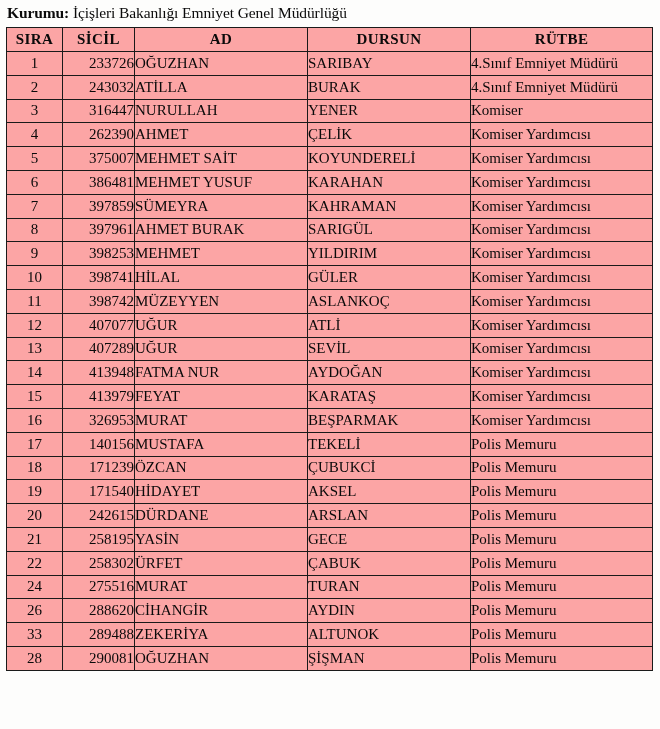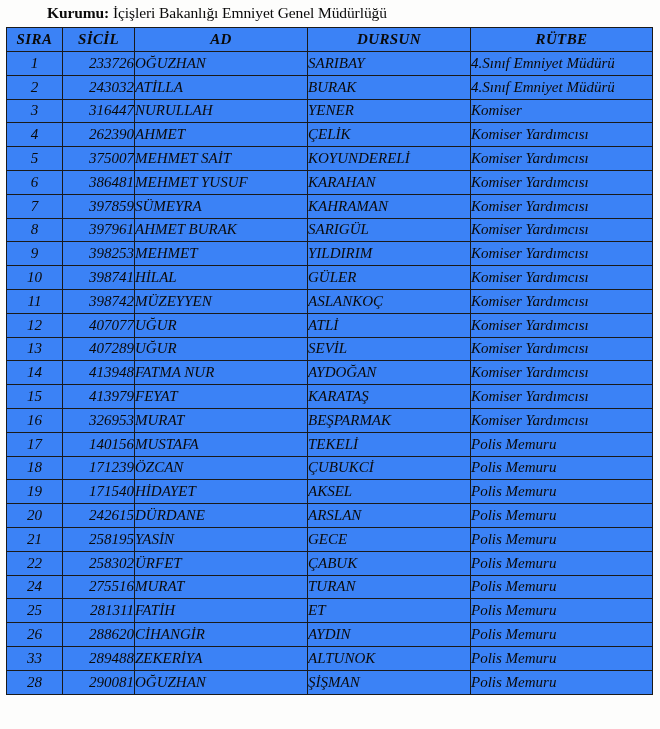--- a/index.html
+++ b/index.html
@@ -25,42 +25,40 @@
   
   .doc-title {
     position: absolute;
     left: 7px;
     top: 1px;
     height: 24px;
     line-height: 24px;
     font-size: 15.5px;
     white-space: nowrap;
     letter-spacing: -0.1px;
-    margin-left: 40px;
   }
   .doc-title .label {
     font-weight: bold;
   }
   .doc-title .value {
     font-weight: normal;
   }
 
   
   .table-wrap {
     position: absolute;
     left: 6px;
     top: 27px;
     width: 646px;
   }
   table.roster {
     border-collapse: collapse;
     table-layout: fixed;
     width: 646px;
-    background: #3b82f6;
-    font-style: italic;
+    background: #fca5a5;
   }
   table.roster col.c-sira   { width: 56px; }
   table.roster col.c-sicil  { width: 72px; }
   table.roster col.c-ad     { width: 173px; }
   table.roster col.c-soyad  { width: 163px; }
   table.roster col.c-rutbe  { width: 182px; }
 
   table.roster th,
   table.roster td {
     border: 1px solid #1a1a1a;
@@ -282,27 +280,20 @@
             <td class="rutbe">Polis Memuru</td>
           </tr>
           <tr>
             <td class="sira">24</td>
             <td class="sicil">275516</td>
             <td class="ad">MURAT</td>
             <td class="soyad">TURAN</td>
             <td class="rutbe">Polis Memuru</td>
           </tr>
           <tr>
-            <td class="sira">25</td>
-            <td class="sicil">281311</td>
-            <td class="ad">FATİH</td>
-            <td class="soyad">ET</td>
-            <td class="rutbe">Polis Memuru</td>
-          </tr>
-          <tr>
             <td class="sira">26</td>
             <td class="sicil">288620</td>
             <td class="ad">CİHANGİR</td>
             <td class="soyad">AYDIN</td>
             <td class="rutbe">Polis Memuru</td>
           </tr>
           <tr>
             <td class="sira">33</td>
             <td class="sicil">289488</td>
             <td class="ad">ZEKERİYA</td>

